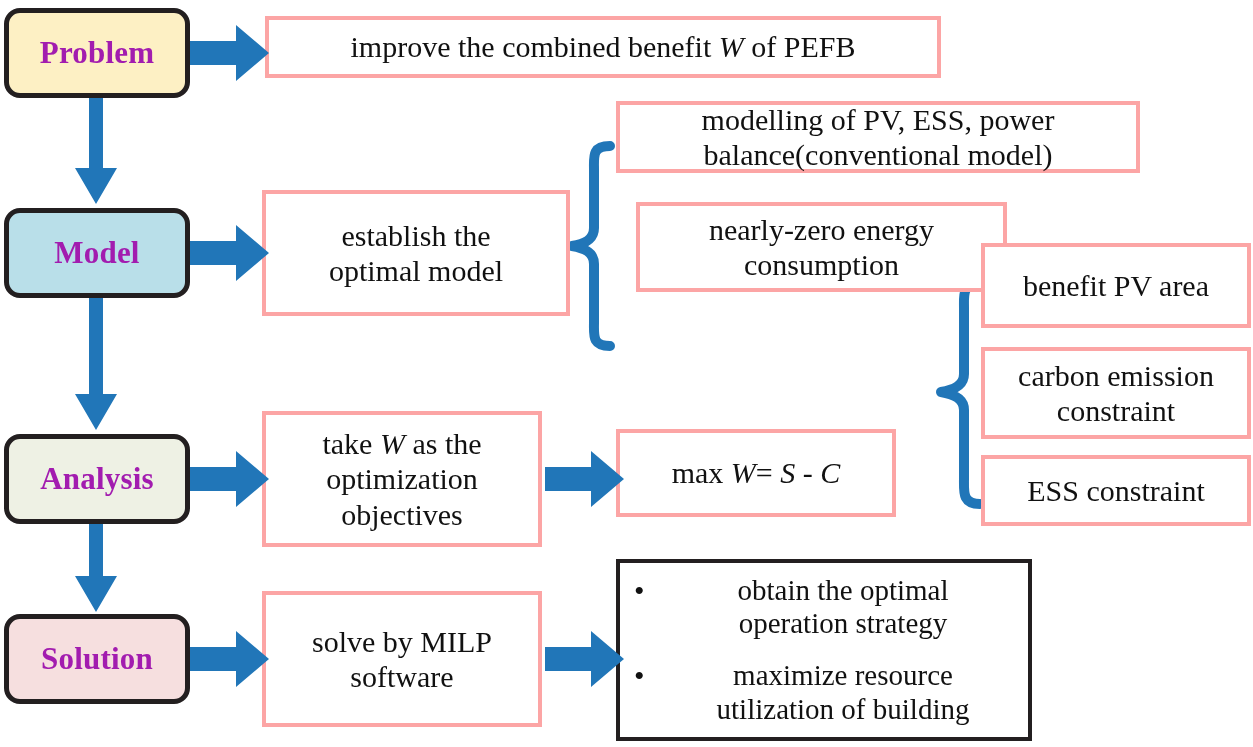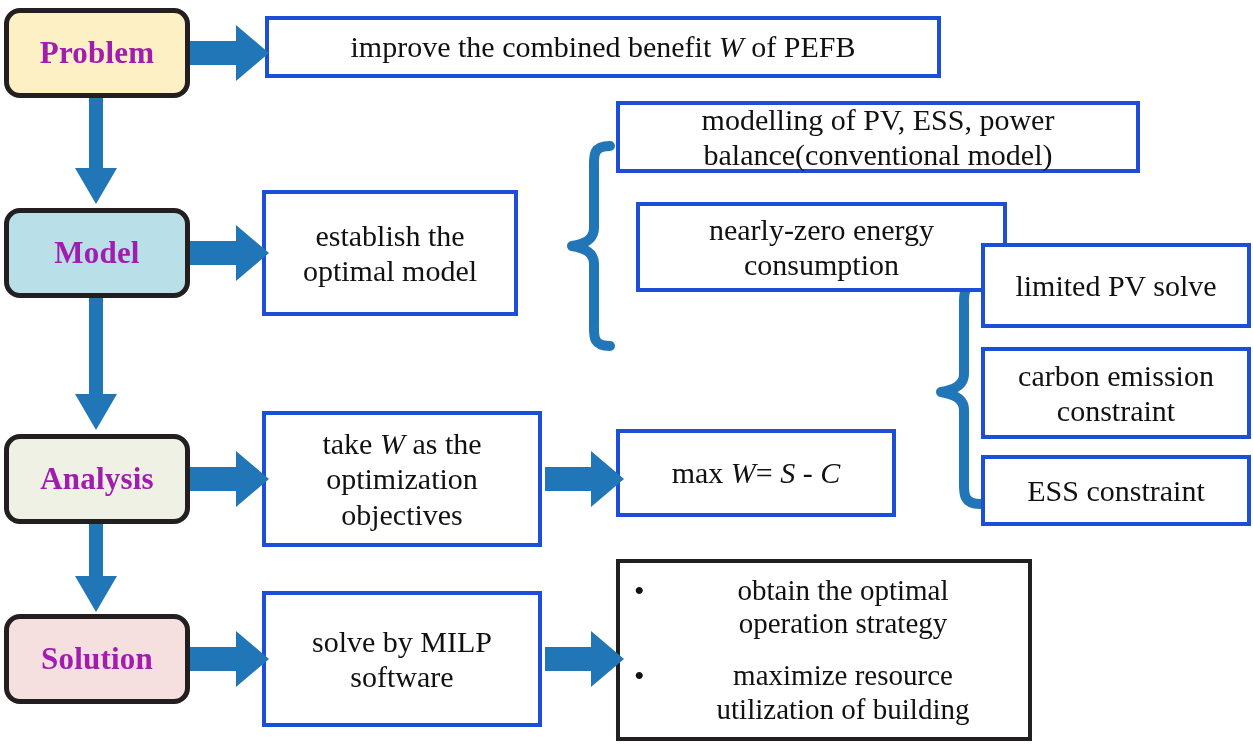--- a/index.html
+++ b/index.html
@@ -26,21 +26,21 @@
     font-weight:bold;
     font-size:31px;
     color:#a21caf;
     letter-spacing:.2px;
     z-index:5;
   }
   
   .rbox{
     position:absolute;
     box-sizing:border-box;
-    border:4px solid #1d4ed8;
+    border:4px solid #fca5a5;
     background:#ffffff;
     display:flex;
     align-items:center;
     justify-content:center;
     text-align:center;
     font-size:30px;
     line-height:1.18;
     color:#111111;
     padding:2px 8px;
     z-index:4;
@@ -151,21 +151,21 @@
       <polygon points="0,18 46,18 46,2 79,30 46,58 46,42 0,42" fill="#2176b8"></polygon>
     </svg>
   </div>
 
   <div class="rbox" style="left:265px;top:16px;width:676px;height:62px;">
     <span>
       <span>improve the combined benefit </span><span class="ital">W</span><span> of PEFB</span>
     </span>
   </div>
 
-  <div class="rbox" style="left:262px;top:190px;width:256px;height:126px;white-space:pre-line;">
+  <div class="rbox" style="left:262px;top:190px;width:308px;height:126px;white-space:pre-line;">
     <span>establish the
 optimal model</span>
   </div>
 
   <div class="brace" style="left:568px;top:140px;width:46px;height:212px;">
     <svg width="46" height="212" viewBox="0 0 46 212">
       <path d="M42 6 C24 6 26 16 26 30 L26 88 C26 100 16 104 4 106 C16 108 26 112 26 124 L26 182 C26 196 24 206 42 206" fill="none" stroke="#2176b8" stroke-width="10" stroke-linecap="round" stroke-linejoin="round"></path>
     </svg>
   </div>
 
@@ -180,21 +180,21 @@
   </div>
 
 
   <div class="brace" style="left:936px;top:278px;width:48px;height:232px;">
     <svg width="48" height="232" viewBox="0 0 48 232">
       <path d="M44 6 C26 6 28 16 28 30 L28 96 C28 108 17 112 5 114 C17 116 28 120 28 132 L28 200 C28 214 26 226 44 226" fill="none" stroke="#2176b8" stroke-width="10" stroke-linecap="round" stroke-linejoin="round"></path>
     </svg>
   </div>
 
   <div class="rbox" style="left:981px;top:243px;width:270px;height:85px;white-space:pre-line;">
-    <span>limited PV solve</span>
+    <span>benefit PV area</span>
   </div>
 
   <div class="rbox" style="left:981px;top:347px;width:270px;height:92px;white-space:pre-line;">
     <span>carbon emission
 constraint</span>
   </div>
 
   <div class="rbox" style="left:981px;top:455px;width:270px;height:71px;white-space:pre-line;">
     <span>ESS constraint</span>
   </div>

